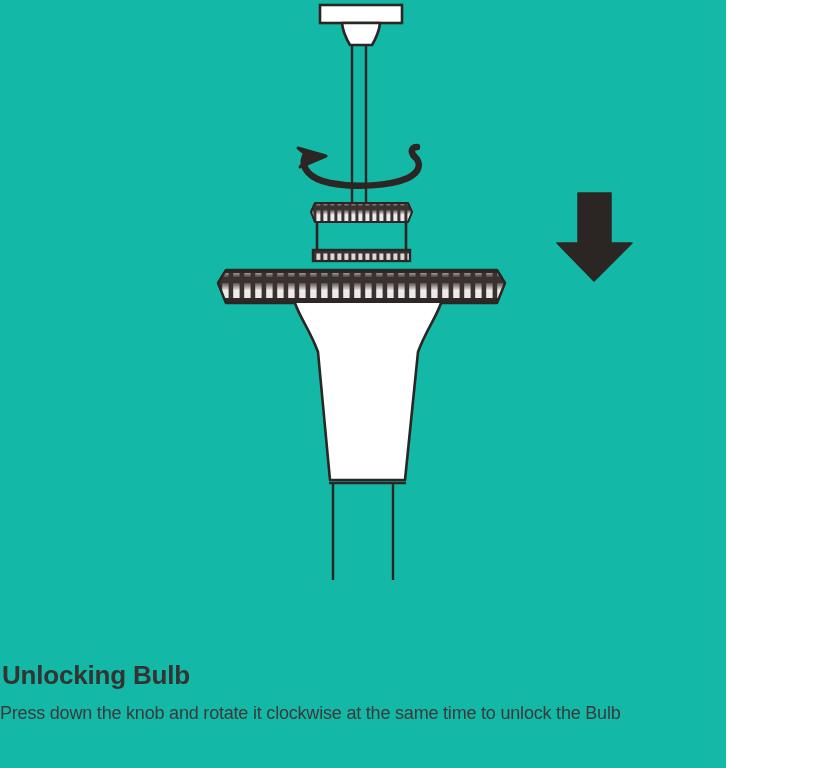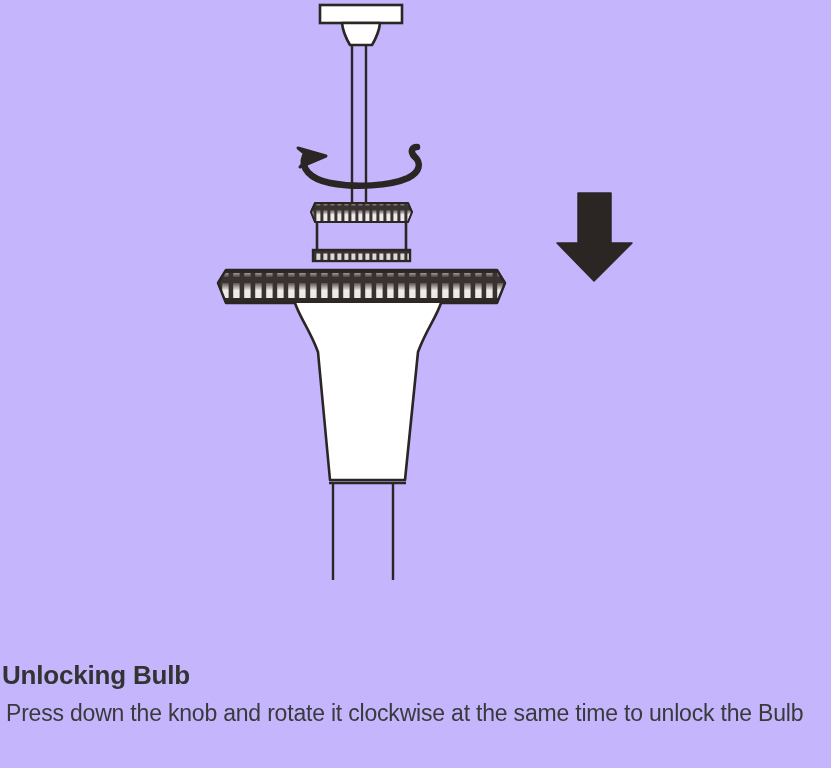--- a/index.html
+++ b/index.html
@@ -10,23 +10,23 @@
   body {
     width: 831px;
     height: 768px;
     font-family: "Liberation Sans", sans-serif;
     color: #333333;
     overflow: hidden;
     position: relative;
   }
   #page {
     position: relative;
-    width: 831px;
+    width: 726px;
     height: 768px;
-    background: #c4b5fd;
+    background: #14b8a6;
   }
   #illustration {
     position: absolute;
     left: 0;
     top: 0;
     width: 831px;
     height: 640px;
   }
   #caption {
     position: absolute;
@@ -40,24 +40,24 @@
     font-size: 26px;
     line-height: 30px;
     color: #333333;
     letter-spacing: -0.2px;
     margin: 0 0 8px 2px;
     white-space: nowrap;
   }
   #caption-body {
     font-family: "Liberation Sans", sans-serif;
     font-weight: normal;
-    font-size: 23px;
+    font-size: 18px;
     line-height: 31px;
     color: #3a3a3a;
-    margin: 0 0 0 6px;
+    margin: 0 0 0 0;
     max-width: 826px;
     letter-spacing: -0.2px;
   }
   svg { display: block; }
 </style>
 </head>
 <body>
 
 <div id="page">
 

